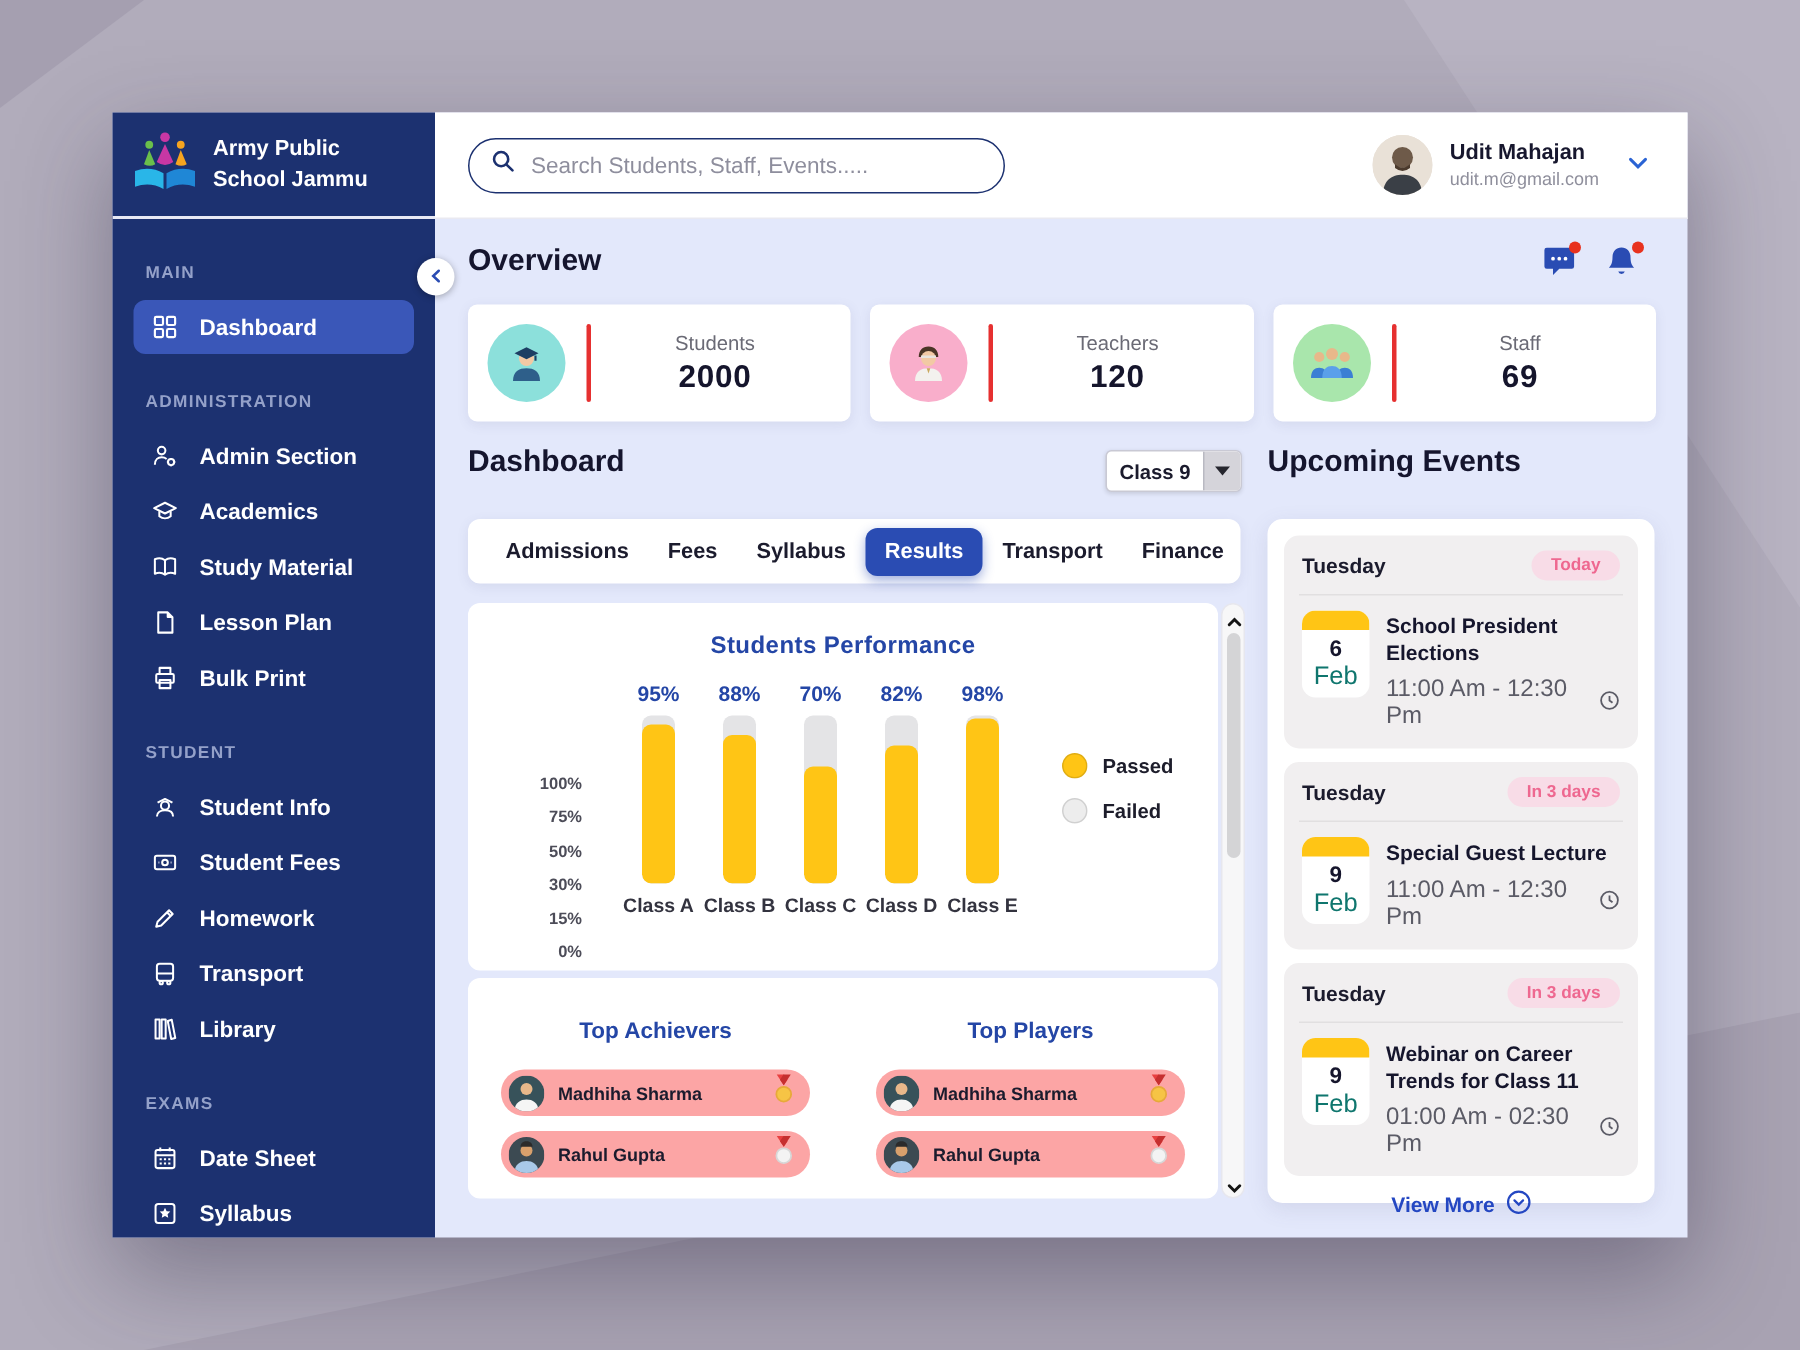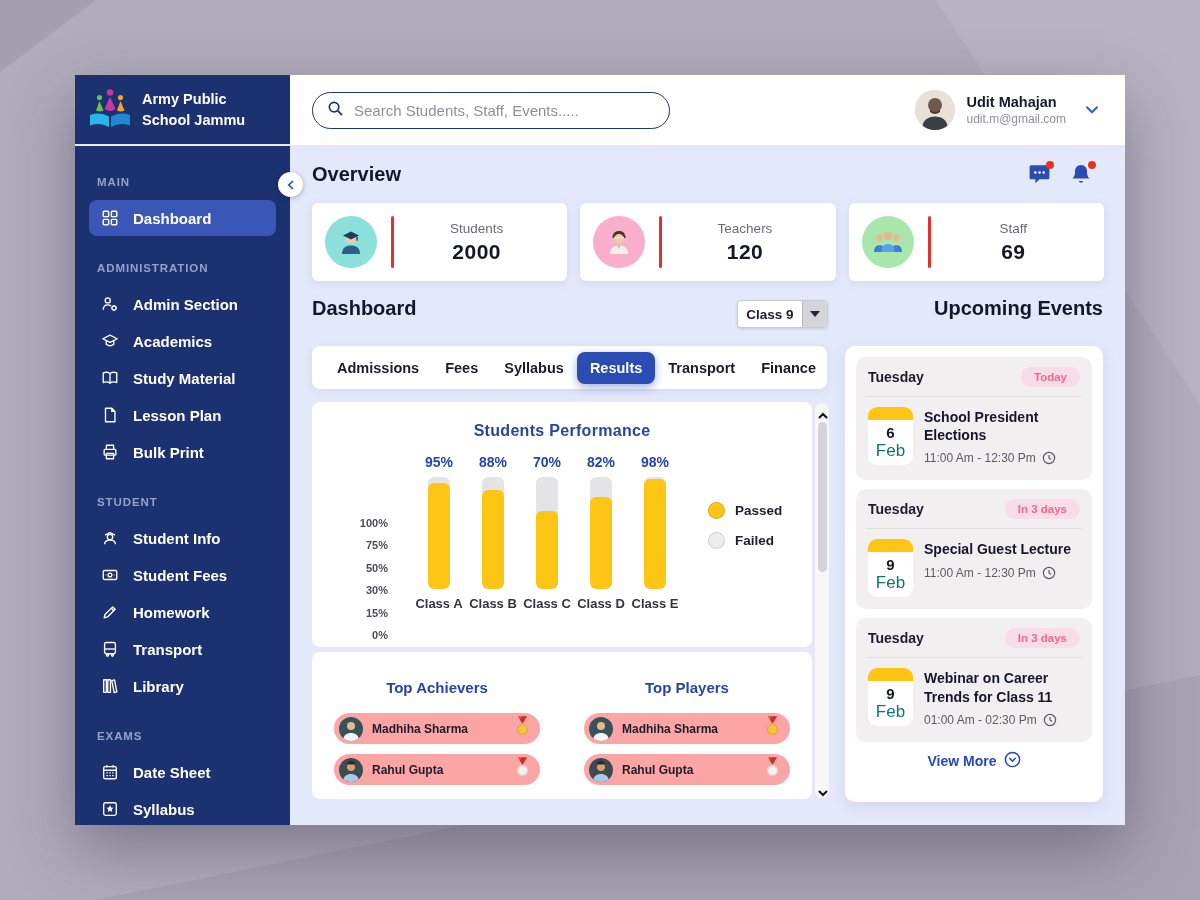--- a/index.html
+++ b/index.html
@@ -51,21 +51,21 @@
   .stat-text { flex:1; text-align:center; }
   .stat-label { color:#6a6a75; font-size:13.5px; margin-bottom:4px; }
   .stat-value { color:#15152c; font-size:21px; font-weight:bold; letter-spacing:.5px; }
 
   .dash-title { position:absolute; left:22px; top:150px; font-size:20px; font-weight:bold; color:#15152e; }
   .class-select { position:absolute; left:447px; top:153px; width:91px; height:28px; background:#fff; border:1px solid #c9c9d4; border-radius:4px; display:flex; align-items:stretch; overflow:hidden; box-shadow:0 1px 3px rgba(0,0,0,.12); cursor:pointer; }
   .class-select-label { flex:1; display:flex; align-items:center; justify-content:center; font-size:13.5px; font-weight:bold; color:#1b1b2d; }
   .class-select-btn { width:25px; background:#d5d4da; border-left:1px solid #b9b9c2; display:flex; align-items:center; justify-content:center; }
   .tri-down { width:0; height:0; border-left:5px solid transparent; border-right:5px solid transparent; border-top:6px solid #26262e; }
 
-  .events-title { position:absolute; left:555px; top:150px; width:258px; text-align:right; font-size:20px; font-weight:bold; color:#15152e; }
+  .events-title { position:absolute; left:555px; top:150px; width:258px; text-align:left; font-size:20px; font-weight:bold; color:#15152e; }
 
   .tabs { position:absolute; left:22px; top:199px; width:515px; height:43px; background:#fff; border-radius:8px; display:flex; align-items:center; justify-content:space-between; box-shadow:0 2px 8px rgba(90,90,130,.10); padding:0 12px; }
   .tab { font-size:14.5px; font-weight:bold; color:#1b1b2d; padding:8px 13px; border-radius:8px; cursor:pointer; white-space:nowrap; }
   .tab.active { background:#2a4cb3; color:#fff; box-shadow:0 3px 8px rgba(42,76,179,.45); }
 
   
   .scrollpane { position:absolute; left:22px; top:255px; width:518px; height:397px; }
   .chart-card { position:absolute; left:0; top:0; width:500px; height:245px; background:#fff; border-radius:8px; }
   .achv-card { position:absolute; left:0; top:250px; width:500px; height:147px; background:#fff; border-radius:8px; display:flex; }
   .vscroll { position:absolute; right:0; top:0; width:16px; height:397px; background:#f7f7f8; border:1px solid #e7e7ee; border-radius:8px; }
@@ -100,21 +100,21 @@
   .event-head { display:flex; justify-content:space-between; align-items:center; }
   .event-day { font-weight:bold; font-size:14px; color:#1b1b2d; }
   .event-badge { background:#f8dce7; color:#ee6890; font-size:11.5px; font-weight:bold; padding:4px 13px; border-radius:12px; }
   .event-sep { border:none; border-top:1px solid #e1dfe0; margin:9px -2px 10px; }
   .event-body { display:flex; gap:11px; }
   .date-box { width:45px; height:58px; background:#fff; border-radius:9px; overflow:hidden; text-align:center; flex:none; }
   .date-top { height:13px; background:#ffc515; }
   .date-num { font-size:15px; font-weight:bold; color:#15152c; margin-top:4px; }
   .date-month { font-size:17px; color:#0f766e; }
   .event-name { font-size:14px; font-weight:bold; color:#15152c; line-height:1.3; margin:1px 0 7px; max-width:152px; }
-  .event-time { font-size:12px; color:#5b5b66; display:flex; gap:6px; }
+  .event-time { font-size:16px; color:#5b5b66; display:flex; gap:6px; align-items:center; }
   .view-more { display:flex; justify-content:center; align-items:center; gap:7px; color:#2447c2; font-weight:bold; font-size:14px; margin-top:5px; cursor:pointer; }
 </style>
 </head>
 <body>
 
 <div class="bg-poly p1"></div>
 <div class="bg-poly p3"></div>
 <div class="bg-poly p2"></div>
 
 <div class="app">

